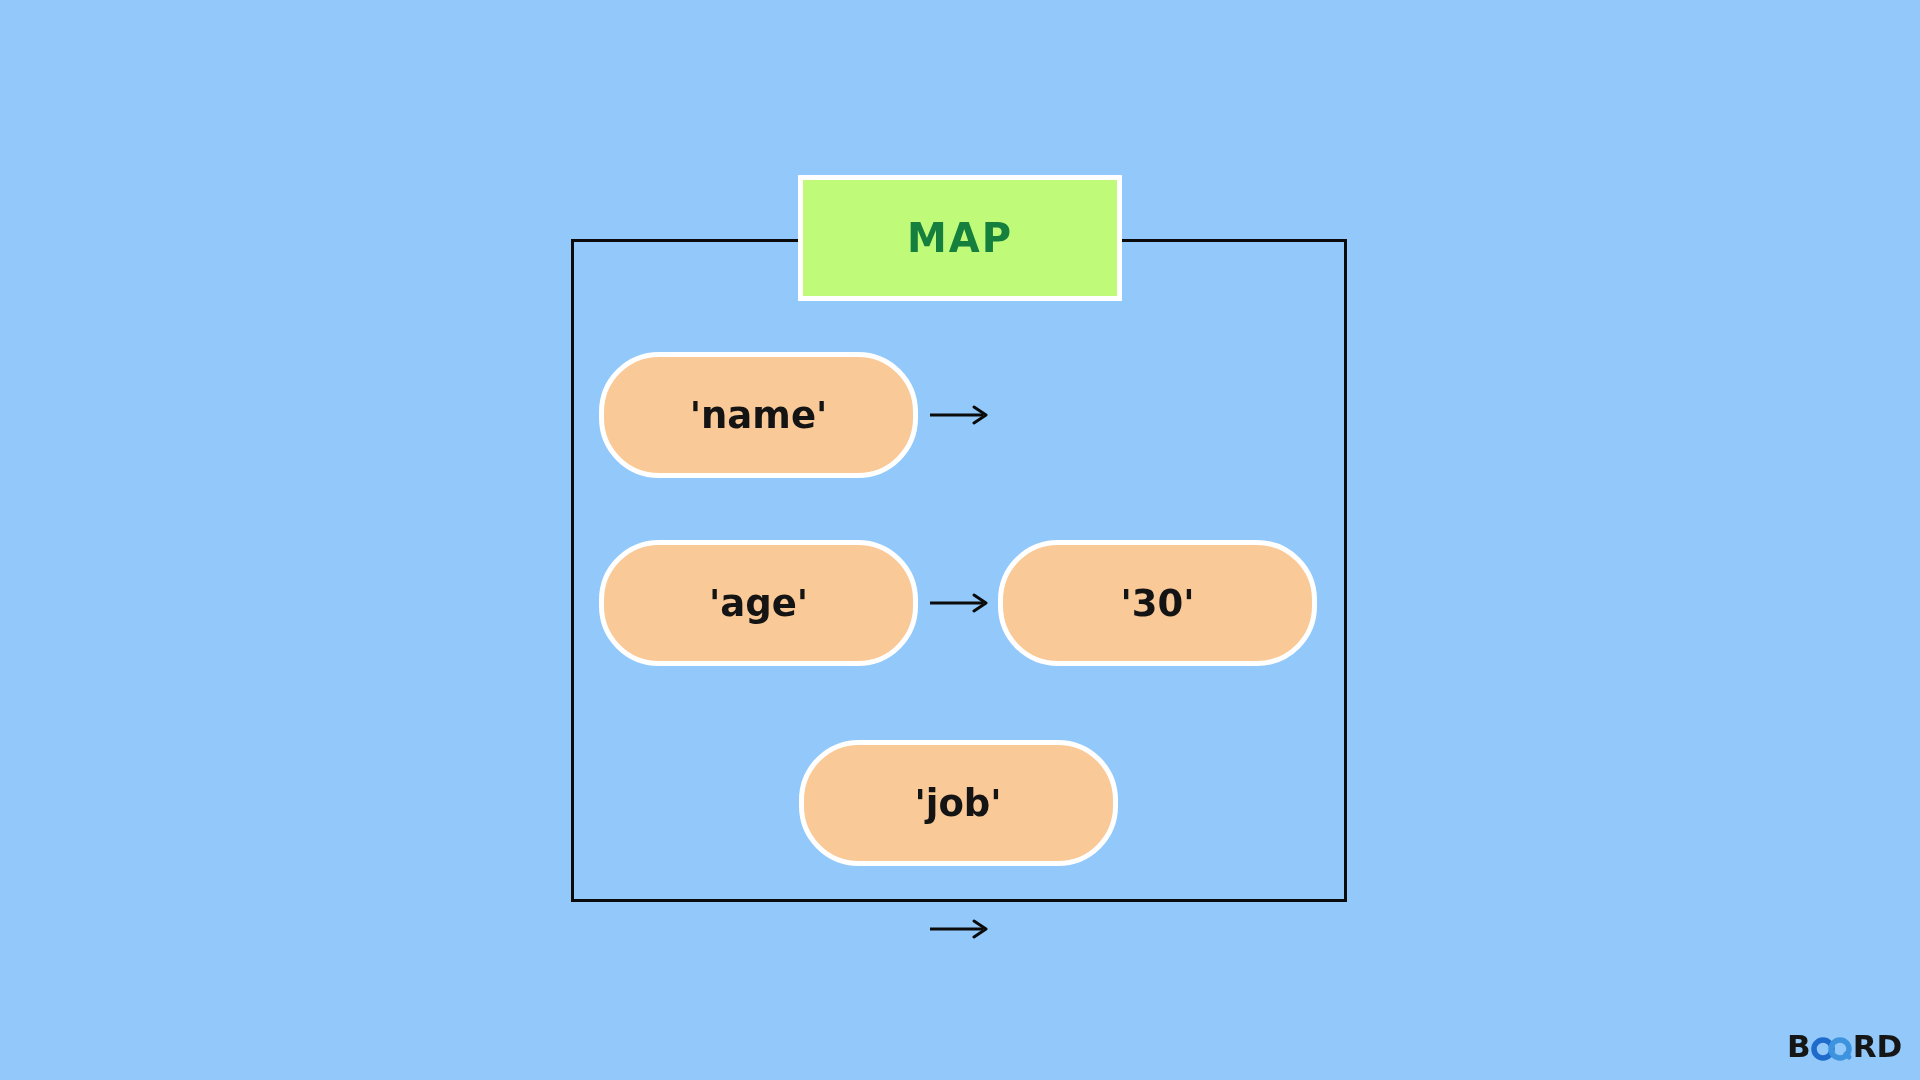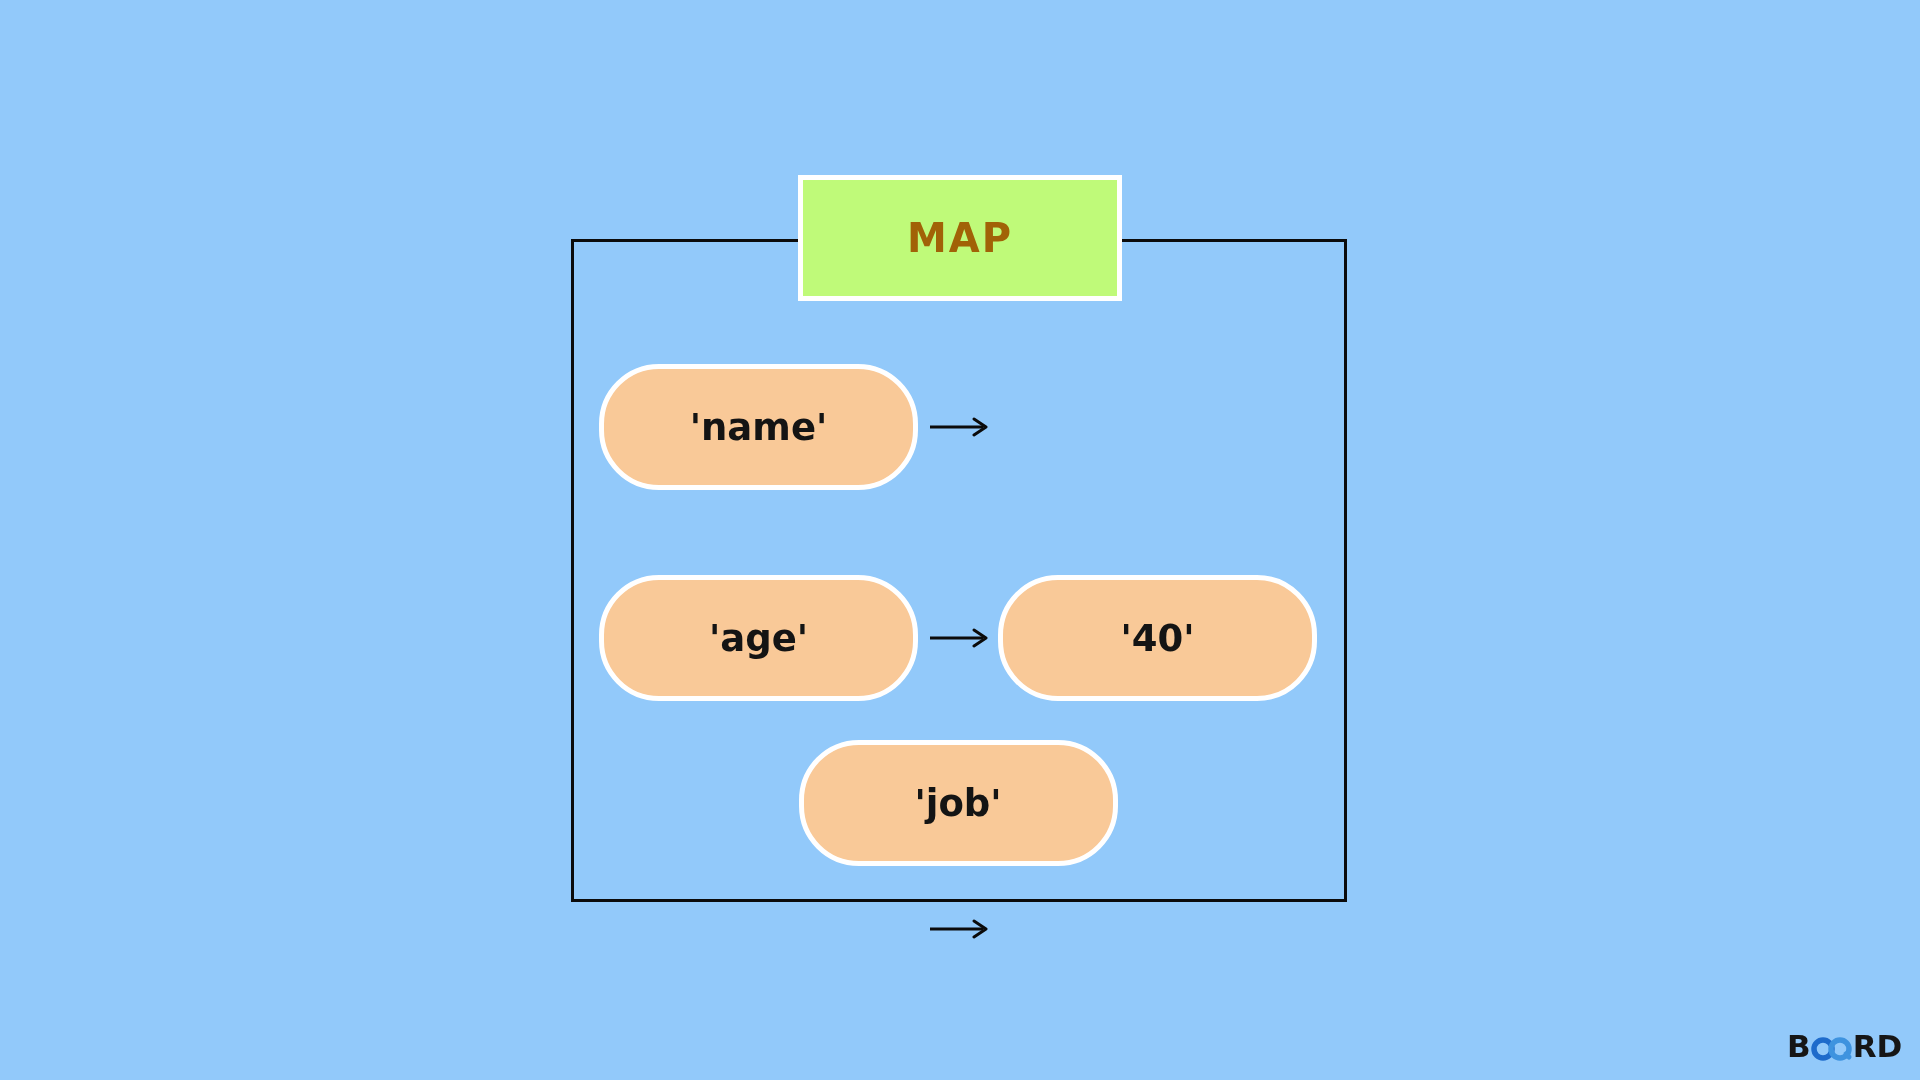--- a/index.html
+++ b/index.html
@@ -35,33 +35,33 @@
     box-sizing: border-box;
     display: flex;
     align-items: center;
     justify-content: center;
     z-index: 2;
   }
   .title-label {
     font-size: 40px;
     font-weight: bold;
     letter-spacing: 2px;
-    color: #a16207;
+    color: #15803d;
   }
   .entry-row {
     position: absolute;
     left: 599px;
     width: 718px;
     height: 126px;
     display: flex;
     align-items: center;
     z-index: 2;
   }
-  .row-0 { top: 364px; }
-  .row-1 { top: 575px; }
+  .row-0 { top: 352px; }
+  .row-1 { top: 540px; }
   .row-2 { top: 740px; flex-direction: column; }
   .pill {
     width: 319px;
     height: 126px;
     background: #F9C998;
     border: 5px solid #FFFFFF;
     border-radius: 60px;
     box-sizing: border-box;
     display: flex;
     align-items: center;
@@ -127,21 +127,21 @@
     <div class="pill">
       <span class="pill-label">'age'</span>
     </div>
     <div class="arrow-cell">
       <svg width="60" height="24" viewBox="0 0 60 24">
         <line x1="2" y1="12" x2="55" y2="12" stroke="#0B0B0B" stroke-width="3"></line>
         <path d="M46,4 L58,12 L46,20" fill="none" stroke="#0B0B0B" stroke-width="3" stroke-linecap="round" stroke-linejoin="round"></path>
       </svg>
     </div>
     <div class="pill">
-      <span class="pill-label">'40'</span>
+      <span class="pill-label">'30'</span>
     </div>
   </div>
 
   <div class="entry-row row-2">
     <div class="pill">
       <span class="pill-label">'job'</span>
     </div>
     <div class="arrow-cell">
       <svg width="60" height="24" viewBox="0 0 60 24">
         <line x1="2" y1="12" x2="55" y2="12" stroke="#0B0B0B" stroke-width="3"></line>

